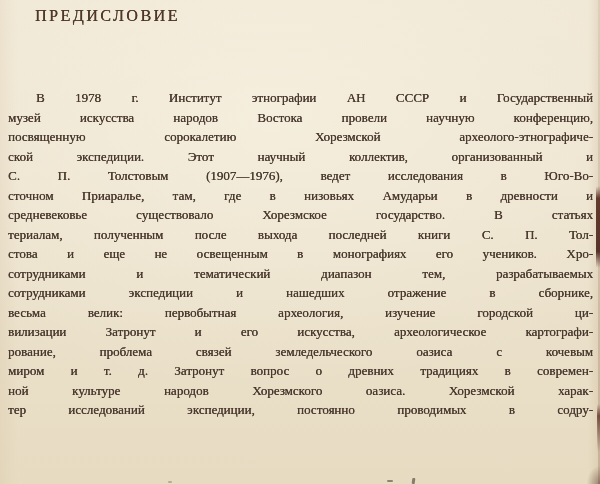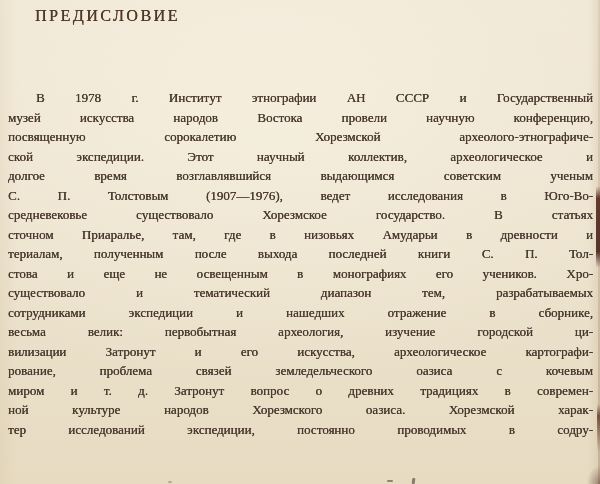--- a/index.html
+++ b/index.html
@@ -74,28 +74,27 @@
 <body>
 
 <div class="page">
 
   <h1 class="heading">ПРЕДИСЛОВИЕ</h1>
 
   <div class="paragraph">
       <div class="text-line first">В 1978 г. Институт этнографии АН СССР и Государственный</div>
       <div class="text-line">музей искусства народов Востока провели научную конференцию,</div>
       <div class="text-line">посвященную сорокалетию Хорезмской археолого-этнографиче-</div>
-      <div class="text-line">ской экспедиции. Этот научный коллектив, археологическое и</div>
-      <div class="text-line">долгое время возглавлявшийся выдающимся советским ученым</div>
+      <div class="text-line">ской экспедиции. Этот научный коллектив, организованный и</div>
       <div class="text-line">С. П. Толстовым (1907—1976), ведет исследования в Юго-Во-</div>
+      <div class="text-line">сточном Приаралье, там, где в низовьях Амударьи в древности и</div>
       <div class="text-line">средневековье существовало Хорезмское государство. В статьях</div>
-      <div class="text-line">сточном Приаралье, там, где в низовьях Амударьи в древности и</div>
       <div class="text-line">териалам, полученным после выхода последней книги С. П. Тол-</div>
       <div class="text-line">стова и еще не освещенным в монографиях его учеников. Хро-</div>
-      <div class="text-line">существовало и тематический диапазон тем, разрабатываемых</div>
+      <div class="text-line">сотрудниками и тематический диапазон тем, разрабатываемых</div>
       <div class="text-line">сотрудниками экспедиции и нашедших отражение в сборнике,</div>
       <div class="text-line">весьма велик: первобытная археология, изучение городской ци-</div>
       <div class="text-line">вилизации Затронут и его искусства, археологическое картографи-</div>
       <div class="text-line">рование, проблема связей земледельческого оазиса с кочевым</div>
       <div class="text-line">миром и т. д. Затронут вопрос о древних традициях в современ-</div>
       <div class="text-line">ной культуре народов Хорезмского оазиса. Хорезмской харак-</div>
       <div class="text-line">тер исследований экспедиции, постоянно проводимых в содру-</div>
     </div>
 
   <div class="clip-speck speck-c"></div>

